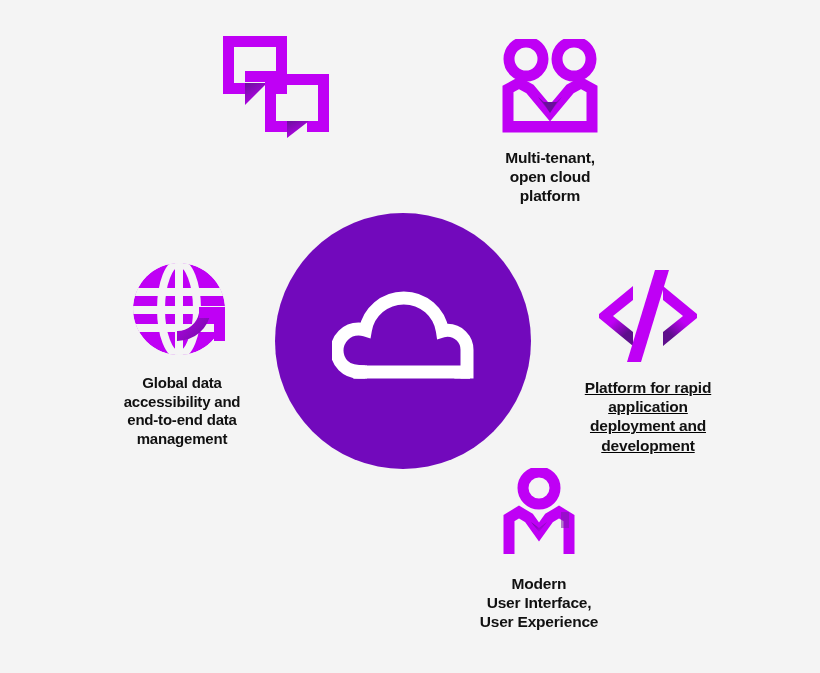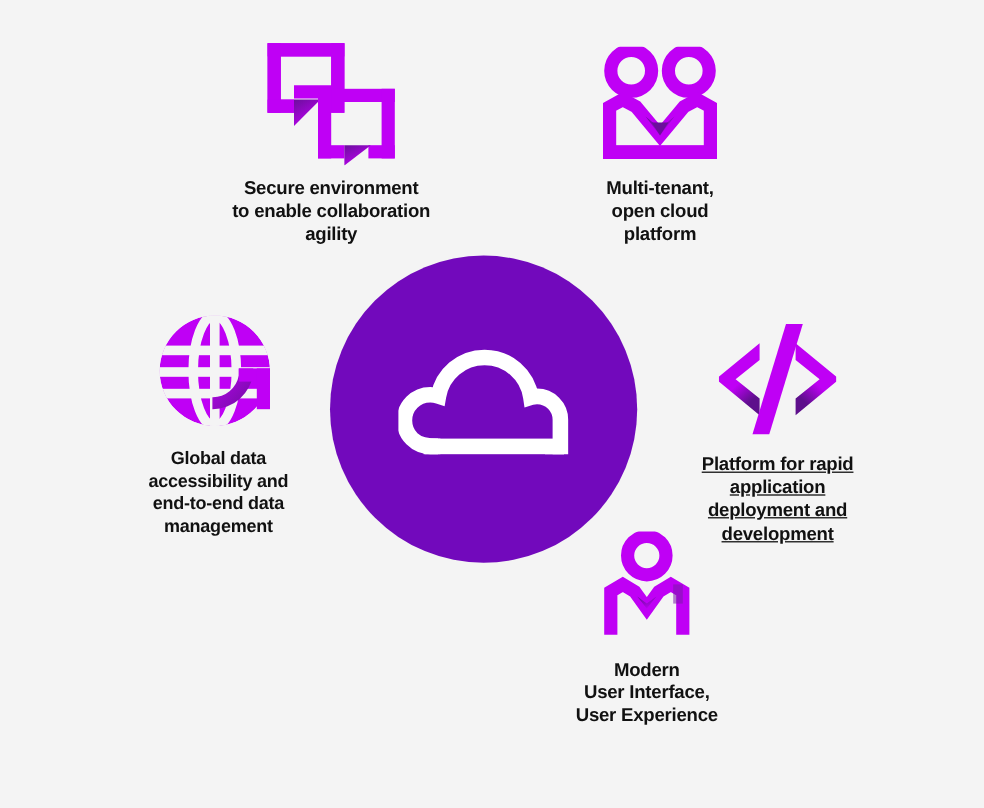--- a/index.html
+++ b/index.html
@@ -61,21 +61,21 @@
     letter-spacing: -0.2px;
     white-space: pre-line;
   }
 
   
   .node-secure      { left: 160px; top: 32px;  width: 232px; }
   .node-multitenant { left: 466px; top: 32px;  width: 168px; }
   .node-global      { left: 92px;  top: 258px; width: 180px; }
   .node-platform    { left: 552px; top: 262px; width: 192px; text-decoration: underline; }
   .node-advanced    { left: 152px; top: 455px; width: 226px; }
-  .node-modern      { left: 448px; top: 433px; width: 182px; }
+  .node-modern      { left: 448px; top: 458px; width: 182px; }
 
   .node-secure .label      { font-size: 15.5px; }
   .node-global .label      { font-size: 15px; }
   .node-advanced .label    { font-size: 15.5px; }
 </style>
 </head>
 <body>
 
 <div class="diagram">
 
@@ -143,23 +143,20 @@
           <rect x="44" y="40" width="64" height="11" fill="#bf00f5"></rect>
           <rect x="44" y="40" width="11" height="58" fill="#bf00f5"></rect>
           <rect x="97" y="40" width="11" height="58" fill="#bf00f5"></rect>
           <rect x="44" y="87" width="22" height="11" fill="#bf00f5"></rect>
           <rect x="86" y="87" width="22" height="11" fill="#bf00f5"></rect>
 
           <path fill="url(#tailB)" d="M66 87 H88 L66 104 Z"></path>
         </svg>
       </span>
     </div>
-    <div class="label">Secure environment
-to enable collaboration
-agility</div>
   </div>
 
   <div class="node node-multitenant">
     <div class="icon-wrap">
       <span>
         <svg width="96" height="94" viewBox="0 0 96 94" aria-hidden="true">
           <defs>
             <linearGradient id="vShade" x1="0.2" y1="0" x2="0.8" y2="1">
               <stop offset="0%" stop-color="#6b0f9c"></stop>
               <stop offset="100%" stop-color="#bf00f5"></stop>

